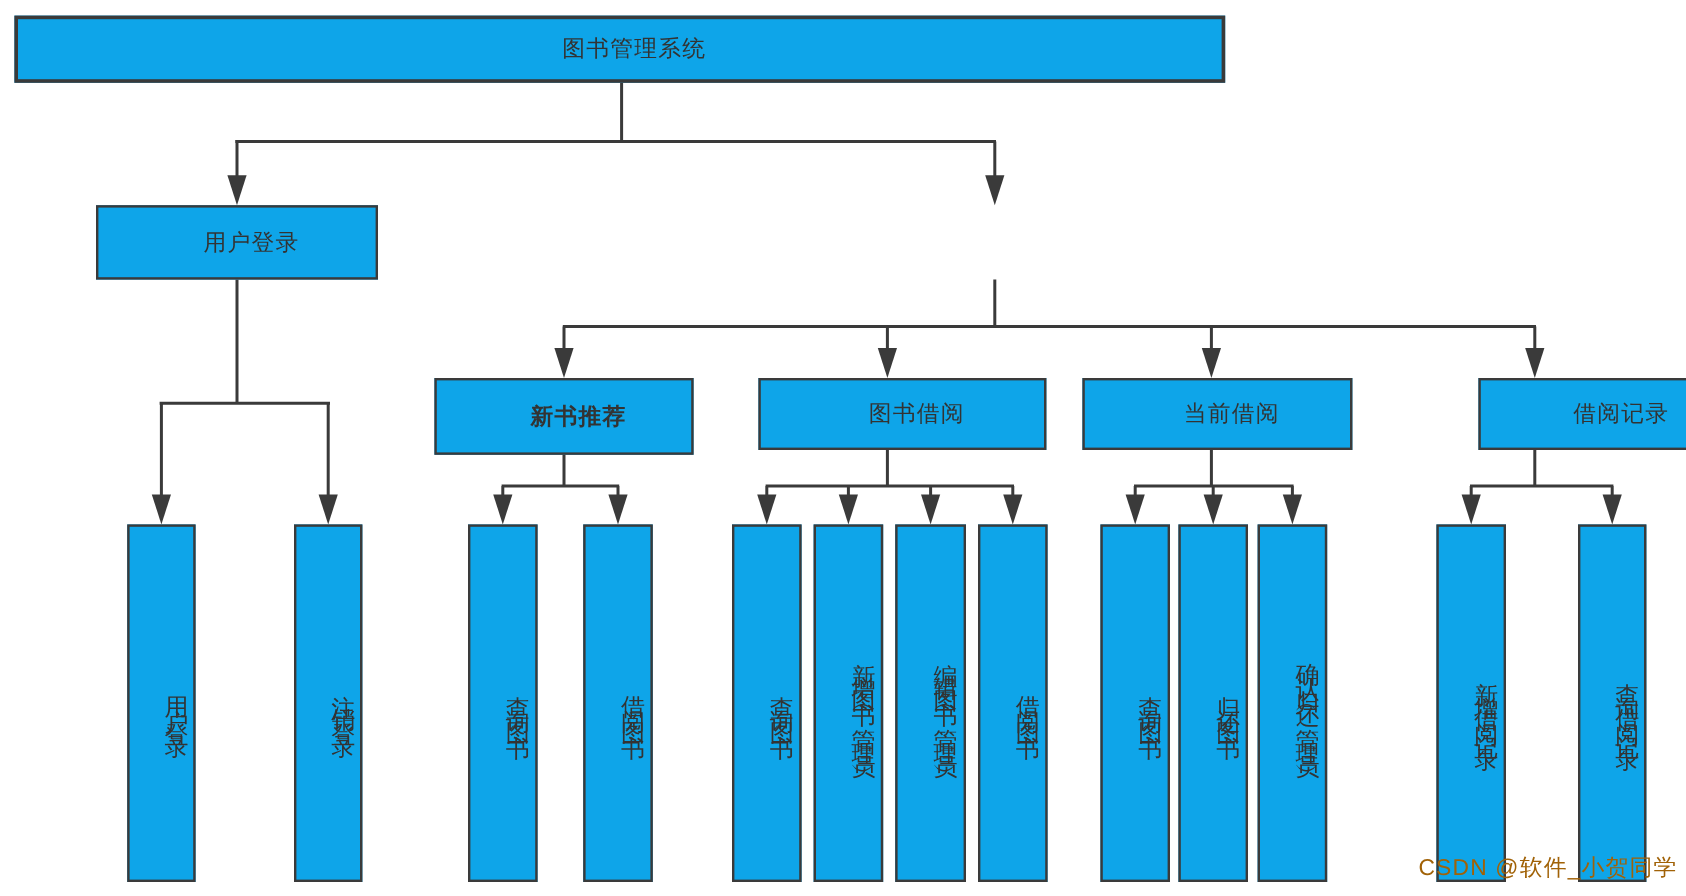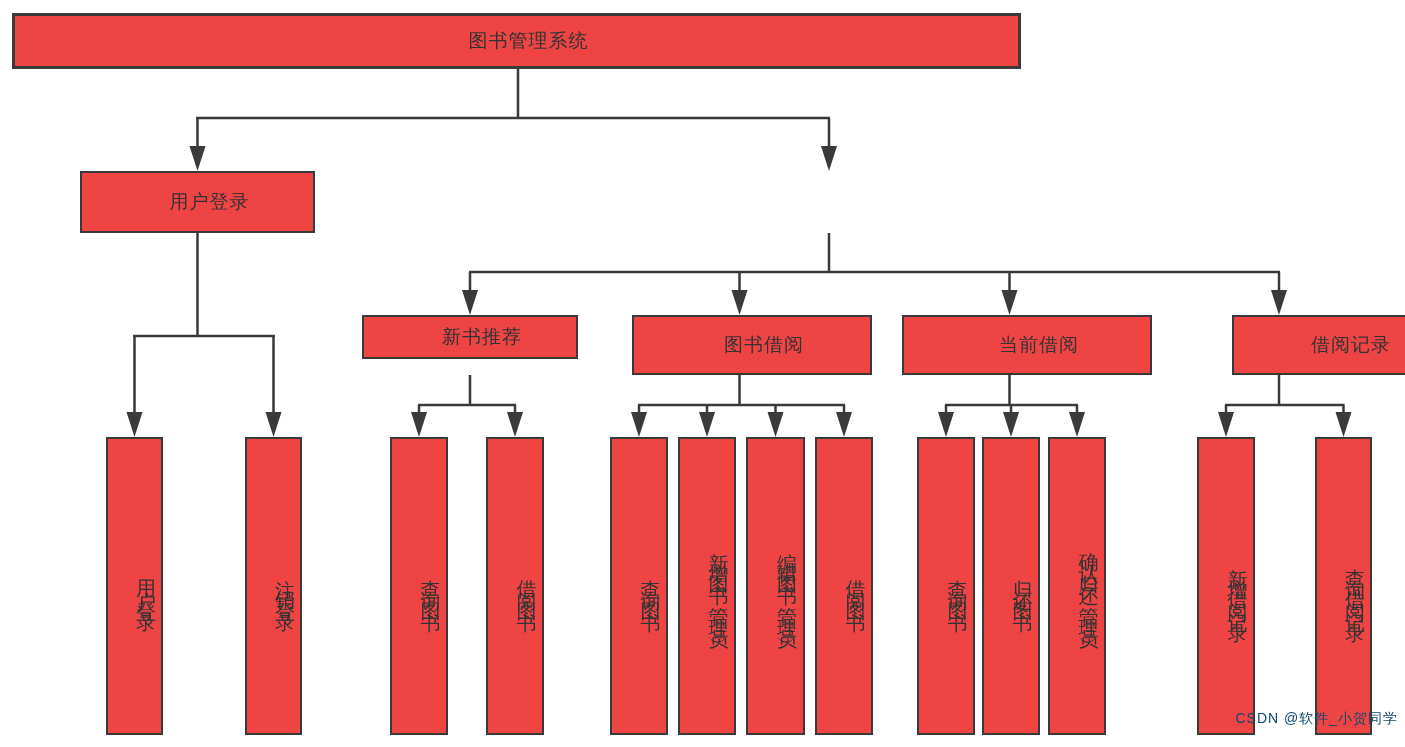--- a/index.html
+++ b/index.html
@@ -15,21 +15,21 @@
     background: #ffffff;
   }
   svg.connectors {
     position: absolute; left: 0; top: 0;
     width: 1405px; height: 747px;
     z-index: 1;
   }
   .box {
     position: absolute;
     box-sizing: border-box;
-    background: #ef4444;
+    background: #0ea5e9;
     border: 2.5px solid #3a3a3a;
     color: #333333;
     display: flex;
     align-items: center;
     justify-content: center;
     z-index: 2;
     padding-left: 24px;
   }
   .box.root { border-width: 3px; }
   .hlabel {
@@ -42,22 +42,22 @@
     text-orientation: mixed;
     font-size: 20px;
     line-height: 1;
     letter-spacing: 11px;
     white-space: nowrap;
   }
   .watermark {
     position: absolute;
     right: 7px;
     top: 710px;
-    font-size: 14px;
-    color: #0c4a6e;
+    font-size: 19px;
+    color: #a16207;
     letter-spacing: 1px;
     z-index: 5;
     white-space: nowrap;
   }
 </style>
 </head>
 <body>
 
 <div class="canvas">
 
@@ -101,27 +101,27 @@
   </svg>
 
   <div class="box root" style="left:12px; top:13px; width:1009px; height:56px;">
     <span class="hlabel">图书管理系统</span>
   </div>
 
   <div class="box" style="left:80px; top:171px; width:235px; height:62px;">
     <span class="hlabel">用户登录</span>
   </div>
 
-  <div class="box" style="left:362px; top:315px; width:216px; height:44px;">
+  <div class="box" style="left:362px; top:315px; width:216px; height:64px;font-weight:bold;">
     <span class="hlabel">新书推荐</span>
   </div>
   <div class="box" style="left:632px; top:315px; width:240px; height:60px;">
     <span class="hlabel">图书借阅</span>
   </div>
-  <div class="box" style="left:902px; top:315px; width:250px; height:60px;">
+  <div class="box" style="left:902px; top:315px; width:225px; height:60px;">
     <span class="hlabel">当前借阅</span>
   </div>
   <div class="box" style="left:1232px; top:315px; width:214px; height:60px;">
     <span class="hlabel">借阅记录</span>
   </div>
 
   <div class="box vbox" style="left:106px; top:437px; width:57px; height:298px;">
     <span class="vlabel">用户登录</span>
   </div>
   <div class="box vbox" style="left:245px; top:437px; width:57px; height:298px;">

